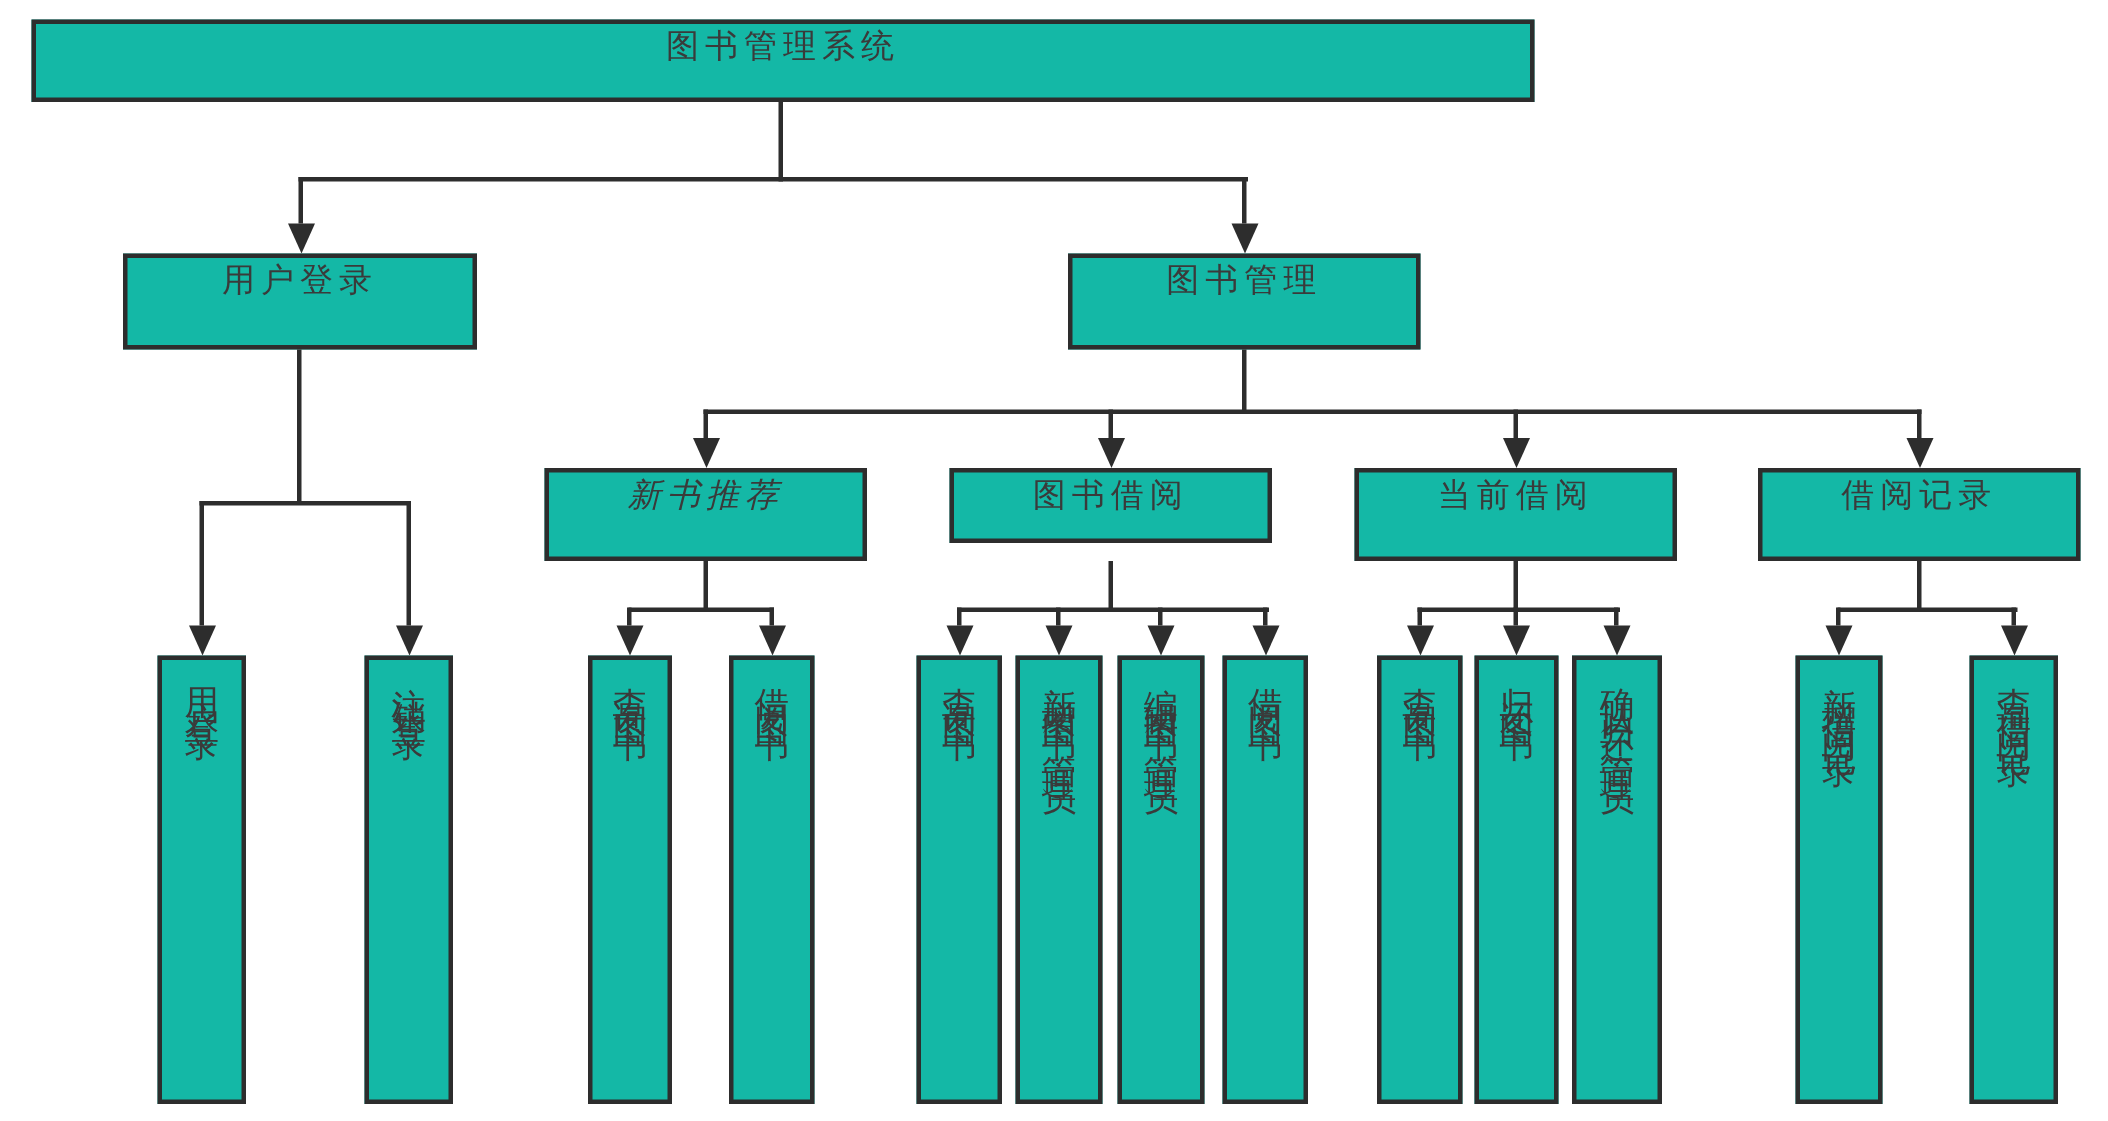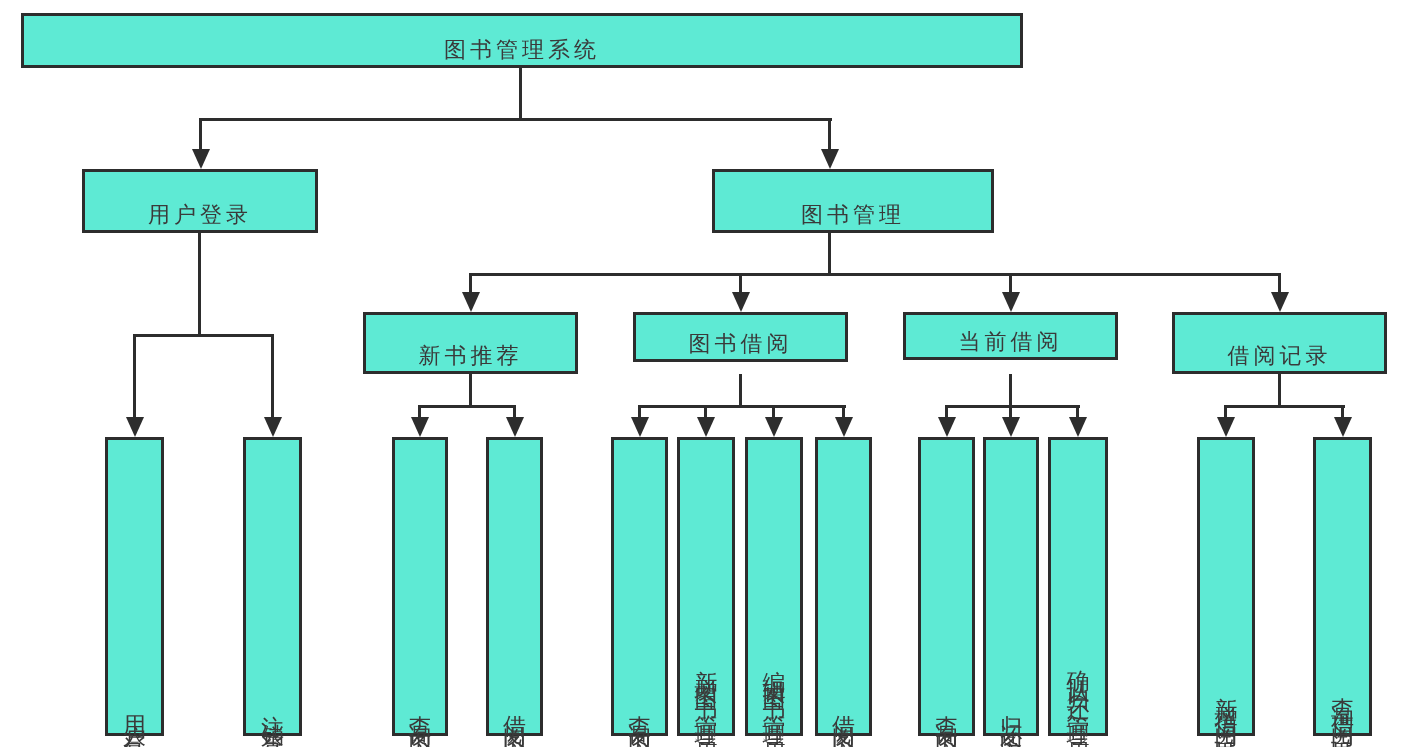--- a/index.html
+++ b/index.html
@@ -9,23 +9,23 @@
     height: 747px;
     background: #ffffff;
     overflow: hidden;
     font-family: "Liberation Sans", "DejaVu Sans", sans-serif;
     color: #3a3a3a;
   }
   .node {
     position: absolute;
     box-sizing: border-box;
     border: 3px solid #2d2d2d;
-    background: #5eead4;
+    background: #14b8a6;
     display: flex;
-    align-items: flex-end;
+    align-items: flex-start;
     justify-content: center;
   }
   .h-label {
     font-size: 22px;
     letter-spacing: 4px;
     color: #3a3a3a;
     white-space: nowrap;
   }
   .leaf .v-label {
     writing-mode: vertical-rl;
@@ -69,21 +69,21 @@
   <div class="vline" style="left:519px; top:68px; width:3px; height:53px;"></div>
   <div class="hline" style="left:199px; top:118px; width:633px; height:3px;"></div>
   <div class="vline" style="left:199px; top:118px; width:3px; height:31px;"></div>
   <div class="arrow" style="left:192px; top:149px;"></div>
   <div class="vline" style="left:828px; top:118px; width:3px; height:31px;"></div>
   <div class="arrow" style="left:821px; top:149px;"></div>
 
   <div class="node" style="left:82px; top:169px; width:236px; height:64px;">
     <span class="h-label">用户登录</span>
   </div>
-  <div class="node" style="left:712px; top:169px; width:282px; height:64px;">
+  <div class="node" style="left:712px; top:169px; width:235px; height:64px;">
     <span class="h-label">图书管理</span>
   </div>
 
   <div class="vline" style="left:198px; top:233px; width:3px; height:103px;"></div>
   <div class="hline" style="left:133px; top:334px; width:141px; height:3px;"></div>
   <div class="vline" style="left:133px; top:334px; width:3px; height:83px;"></div>
   <div class="arrow" style="left:126px; top:417px;"></div>
   <div class="vline" style="left:271px; top:334px; width:3px; height:83px;"></div>
   <div class="arrow" style="left:264px; top:417px;"></div>
 
@@ -91,27 +91,27 @@
   <div class="hline" style="left:469px; top:273px; width:812px; height:3px;"></div>
   <div class="vline" style="left:469px; top:273px; width:3px; height:19px;"></div>
   <div class="arrow" style="left:462px; top:292px;"></div>
   <div class="vline" style="left:739px; top:273px; width:3px; height:19px;"></div>
   <div class="arrow" style="left:732px; top:292px;"></div>
   <div class="vline" style="left:1009px; top:273px; width:3px; height:19px;"></div>
   <div class="arrow" style="left:1002px; top:292px;"></div>
   <div class="vline" style="left:1278px; top:273px; width:3px; height:19px;"></div>
   <div class="arrow" style="left:1271px; top:292px;"></div>
 
-  <div class="node" style="left:363px; top:312px; width:215px; height:62px;">
+  <div class="node" style="left:363px; top:312px; width:215px; height:62px;font-style:italic;">
     <span class="h-label">新书推荐</span>
   </div>
   <div class="node" style="left:633px; top:312px; width:215px; height:50px;">
     <span class="h-label">图书借阅</span>
   </div>
-  <div class="node" style="left:903px; top:312px; width:215px; height:48px;">
+  <div class="node" style="left:903px; top:312px; width:215px; height:62px;">
     <span class="h-label">当前借阅</span>
   </div>
   <div class="node" style="left:1172px; top:312px; width:215px; height:62px;">
     <span class="h-label">借阅记录</span>
   </div>
 
   <div class="vline" style="left:469px; top:374px; width:3px; height:33px;"></div>
   <div class="hline" style="left:419px; top:405px; width:97px; height:3px;"></div>
   <div class="vline" style="left:418px; top:405px; width:3px; height:12px;"></div>
   <div class="arrow" style="left:411px; top:417px;"></div>

